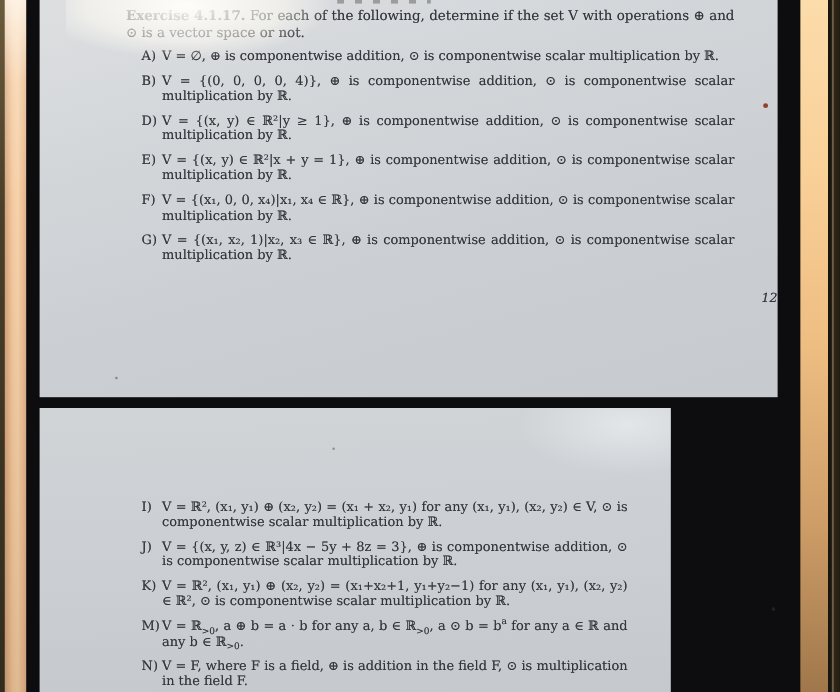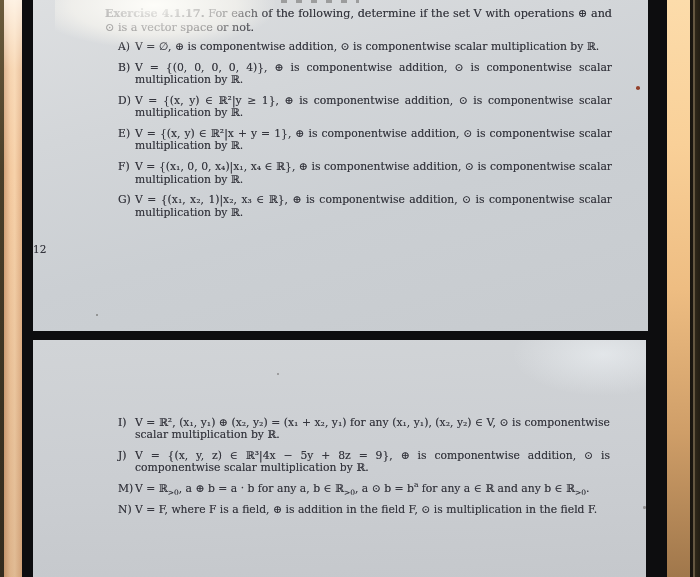--- a/index.html
+++ b/index.html
@@ -20,40 +20,40 @@
   .device { position:absolute; left:22px; top:0; width:645px; height:577px; background:#0d0d0f; }
   
   .strip-right { position:absolute; left:667px; top:0; width:23px; height:100%;
     background:linear-gradient(180deg,#fcdcab 0%,#f9d098 25%,#eebd82 50%,#cf9e68 75%,#a0774b 100%); }
   .edge-right-outer { position:absolute; left:690px; top:0; width:10px; height:100%;
     background:linear-gradient(90deg,#17140e 0%,#1a1610 28%,#6e6047 36%,#6a5c44 44%,#2e2719 54%,#231e13 100%); }
 
   .page { position:absolute; color:#34353d; text-shadow:0 0 0.5px rgba(52,53,61,.55); }
   .page1 { left:11px; top:0; width:615px; height:331px;
     background:linear-gradient(165deg,#dddfe1 0%,#d3d6d9 30%,#cbcfd3 60%,#c7cbcf 100%); }
-  .page2 { left:11px; top:340px; width:613px; height:237px;
+  .page2 { left:11px; top:340px; width:526px; height:237px;
     background:
       radial-gradient(ellipse 130px 60px at 93% 6%, rgba(242,246,249,.55), rgba(242,246,249,0) 70%),
       linear-gradient(178deg,#d1d4d7 0%,#cbced2 55%,#c5c8cc 100%); }
 
   .glare { position:absolute; left:55px; top:-30px; width:220px; height:78px;
     background:radial-gradient(ellipse at 45% 45%, rgba(255,254,250,.97) 0%, rgba(255,252,244,.55) 48%, rgba(255,252,244,0) 72%);
     pointer-events:none; z-index:5; }
 
   .exercise-header { margin:7px 36px 7px 72px; font-size:11.2px; line-height:13.6px; text-align:justify; }
   .exercise-header b { font-weight:bold; }
 
   .items { margin:0 36px 0 85px; }
   .item { padding-left:17px; text-indent:-17px; font-size:10.8px; line-height:12.3px;
     margin-bottom:8.5px; text-align:justify; }
   .item .lbl { display:inline-block; width:17px; text-indent:0; }
   .item sub { font-size:7.5px; line-height:0; }
   .item sup { font-size:7.5px; line-height:0; }
 
-  .page-number { text-align:left; font-size:10.5px; margin-top:24px; }
+  .page-number { text-align:right; font-size:10.5px; margin-top:24px;font-style:italic; }
 
   .page2 .content { padding-top:77px; }
 
   .top-marks { position:absolute; left:248px; top:0; width:78px; height:3px; opacity:.5;
     background:repeating-linear-gradient(90deg, rgba(45,42,38,.7) 0 6px, rgba(0,0,0,0) 6px 15px); }
 
   .speck { position:absolute; border-radius:50%; }
   .speck-red { left:603px; top:86px; width:4px; height:3.5px; background:#93402b; }
   .speck-f1 { left:63px; top:314px; width:2px; height:2px; background:rgba(60,55,50,.5); }
   .speck-f2 { left:244px; top:33px; width:2px; height:2px; background:rgba(60,55,50,.45); }
@@ -85,21 +85,22 @@
       <div class="page-number">12</div>
 
       <div class="speck speck-red"></div>
       <div class="speck speck-f1"></div>
     </div>
 
     <div class="page page2">
       <div class="content">
         <div class="items">
           <div class="item"><span class="lbl">I)</span><span class="txt">V = ℝ², (x₁, y₁) ⊕ (x₂, y₂) = (x₁ + x₂, y₁) for any (x₁, y₁), (x₂, y₂) ∈ V, ⊙ is componentwise scalar multiplication by ℝ.</span></div>
-          <div class="item"><span class="lbl">J)</span><span class="txt">V = {(x, y, z) ∈ ℝ³|4x − 5y + 8z = 9}, ⊕ is componentwise addition, ⊙ is componentwise scalar multiplication by ℝ.</span></div>
+          <div class="item"><span class="lbl">J)</span><span class="txt">V = {(x, y, z) ∈ ℝ³|4x − 5y + 8z = 3}, ⊕ is componentwise addition, ⊙ is componentwise scalar multiplication by ℝ.</span></div>
+          <div class="item"><span class="lbl">K)</span><span class="txt">V = ℝ², (x₁, y₁) ⊕ (x₂, y₂) = (x₁+x₂+1, y₁+y₂−1) for any (x₁, y₁), (x₂, y₂) ∈ ℝ², ⊙ is componentwise scalar multiplication by ℝ.</span></div>
           <div class="item"><span class="lbl">M)</span><span class="txt"><span>V = ℝ</span><sub>&gt;0</sub><span>, a ⊕ b = a · b for any a, b ∈ ℝ</span><sub>&gt;0</sub><span>, a ⊙ b = b</span><sup>a</sup><span> for any a ∈ ℝ and any b ∈ ℝ</span><sub>&gt;0</sub><span>.</span></span></div>
           <div class="item"><span class="lbl">N)</span><span class="txt">V = F, where F is a field, ⊕ is addition in the field F, ⊙ is multiplication in the field F.</span></div>
         </div>
       </div>
       <div class="speck speck-f2"></div>
       <div class="speck speck-f3"></div>
     </div>
 
   </div>
 

